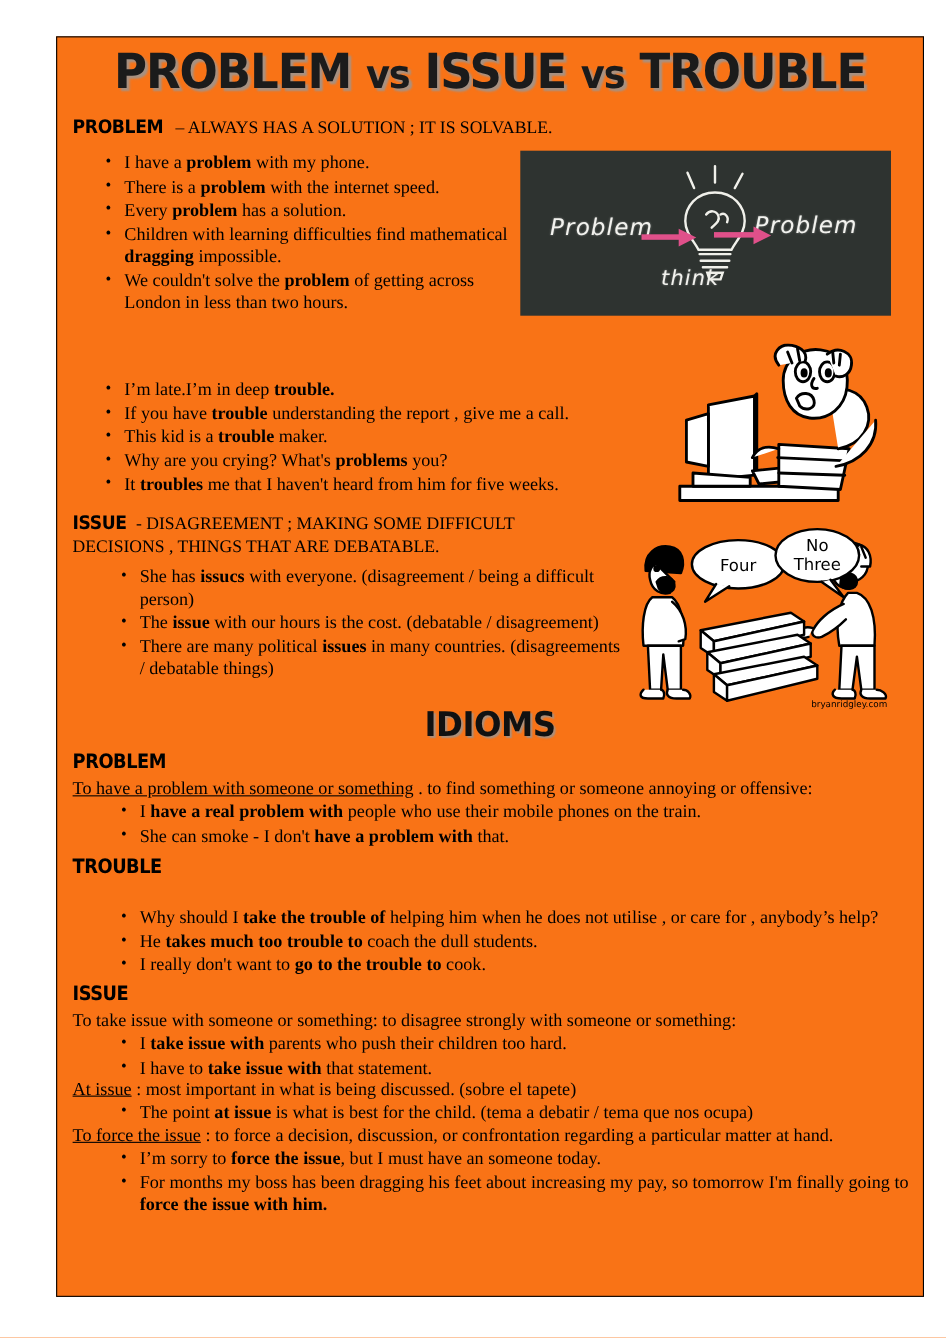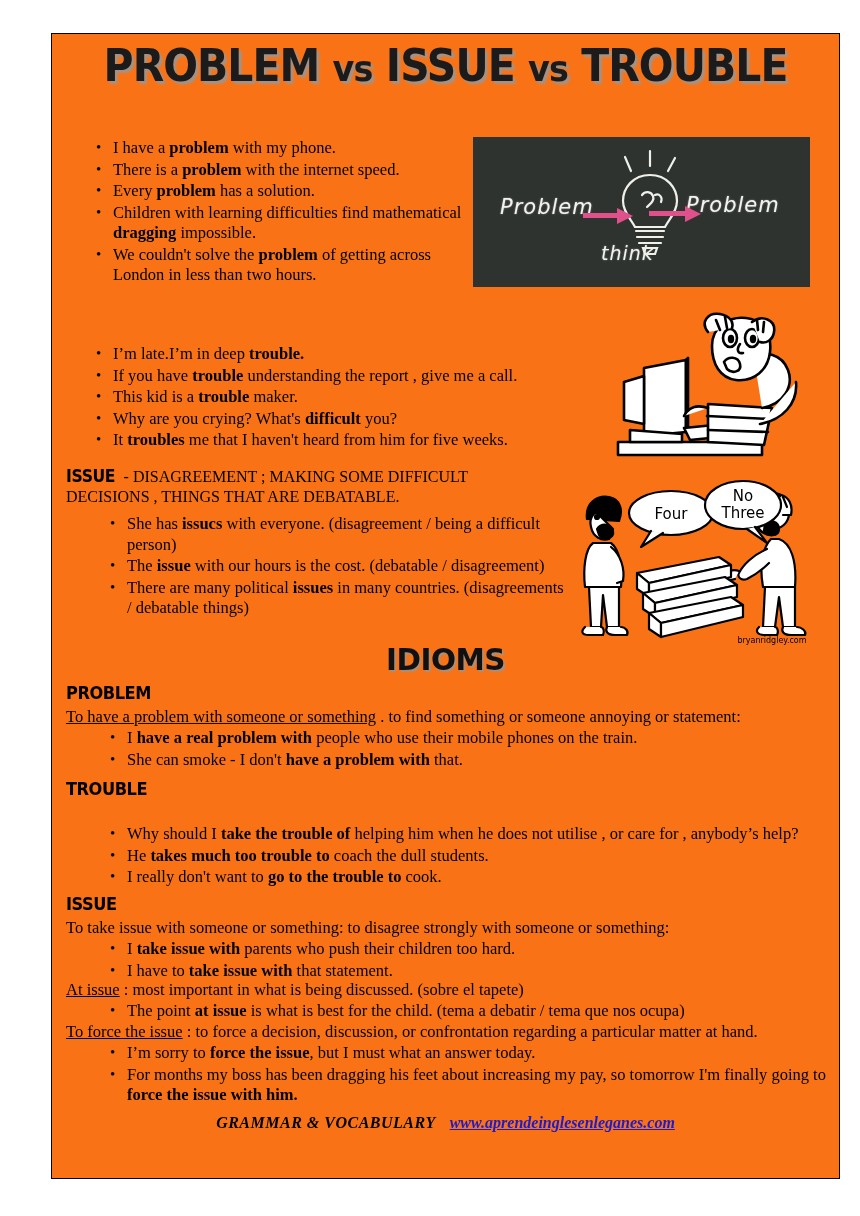--- a/index.html
+++ b/index.html
@@ -158,20 +158,24 @@
  <div class="inner">
 
   <div class="main-title">
     <span>PROBLEM</span>
     <span class="vs">vs</span>
     <span>ISSUE</span>
     <span class="vs">vs</span>
     <span>TROUBLE</span>
   </div>
 
+  <div class="sec-head" style="left:14px;top:72px;width:620px;">
+    <span class="kw">PROBLEM</span>
+    <span class="def">– ALWAYS HAS A SOLUTION ; IT IS SOLVABLE.</span>
+  </div>
 
   <ul class="bl" style="left:44px;top:104px;width:380px;">
     <li><span>I have a </span><b>problem</b><span> with my phone.</span></li>
     <li><span>There is a </span><b>problem</b><span> with the internet speed.</span></li>
     <li><span>Every </span><b>problem</b><span> has a solution.</span></li>
     <li><span>Children with learning difficulties find mathematical </span><b>dragging</b><span> impossible.</span></li>
     <li><span>We couldn't solve the </span><b>problem</b><span> of getting across London in less than two hours.</span></li>
   </ul>
 
   <div class="imgbox blackboard" style="left:421px;top:103px;width:337px;height:150px;">
@@ -202,21 +206,21 @@
          <polygon points="36,3 52,11 36,19" fill="#e0508a"></polygon>
        </g>
      </svg>
   </div>
 
 
   <ul class="bl" style="left:44px;top:310px;width:520px;">
     <li><span>I’m late.I’m in deep </span><b>trouble.</b><span></span></li>
     <li><span>If you have </span><b>trouble</b><span> understanding the report , give me a call.</span></li>
     <li><span>This kid is a </span><b>trouble</b><span> maker.</span></li>
-    <li><span>Why are you crying? What's </span><b>difficult</b><span> you?</span></li>
+    <li><span>Why are you crying? What's </span><b>problems</b><span> you?</span></li>
     <li><span> It </span><b>troubles</b><span> me that I haven't heard from him for five weeks.</span></li>
   </ul>
 
   <div class="imgbox" style="left:560px;top:278px;width:215px;height:150px;">
     <svg width="215" height="150" viewBox="0 0 215 150">
       <g fill="#ffffff" stroke="#000" stroke-width="2.6" stroke-linejoin="round" stroke-linecap="round">
 
         <path d="M6 130 L150 130 L150 143 L6 143 Z"></path>
 
         <path d="M32 56 L74 48 L74 120 L32 124 Z"></path>
@@ -316,21 +320,21 @@
       <text x="205" y="166" font-family="DejaVu Sans, sans-serif" font-size="8" text-anchor="middle" fill="#000">bryanridgley.com</text>
     </svg>
   </div>
 
   <div class="idioms-title" style="top:607px;">IDIOMS</div>
 
   <div class="idiom-head" style="left:14px;top:648px;">
      <span>PROBLEM</span>
   </div>
   <div class="idiom-def" style="left:14px;top:673px;">
-     <span class="u">To have a problem with someone or something</span><span> . to find something or someone annoying or statement:</span>
+     <span class="u">To have a problem with someone or something</span><span> . to find something or someone annoying or offensive:</span>
   </div>
   <ul class="bl" style="left:58px;top:694px;width:700px;">
     <li><span>I </span><b>have a real problem with</b><span> people who use their mobile phones on the train.</span></li>
     <li><span>She can smoke - I don't </span><b>have a problem with</b><span> that.</span></li>
   </ul>
 
   <div class="idiom-head" style="left:14px;top:744px;">
      <span>TROUBLE</span>
   </div>
   <ul class="bl" style="left:58px;top:790px;width:730px;">
@@ -354,22 +358,19 @@
      <span class="u">At issue</span><span> : most important in what is being discussed.  (sobre el tapete)</span>
   </div>
   <ul class="bl" style="left:58px;top:967px;width:700px;">
     <li><span>The point </span><b>at issue</b><span> is what is best for the child.  (tema  a debatir / tema que nos ocupa)</span></li>
   </ul>
 
   <div class="idiom-def" style="left:14px;top:988px;">
      <span class="u">To force the issue</span><span> : to force a decision, discussion, or confrontation regarding a particular matter at hand.</span>
   </div>
   <ul class="bl" style="left:58px;top:1009px;width:720px;">
-    <li><span>I’m sorry to </span><b>force the issue</b><span>, but I must what an answer today.</span></li>
+    <li><span>I’m sorry to </span><b>force the issue</b><span>, but I must have an someone today.</span></li>
     <li><span>For months my boss has been dragging his feet about increasing my pay, so tomorrow I'm finally going to </span><b>force the issue with him.</b><span></span></li>
   </ul>
 
-  <div class="footer" style="top:1080px;">
-    <span class="gv">GRAMMAR &amp; VOCABULARY</span><a class="url" href="#">www.aprendeinglesenleganes.com</a>
-  </div>
 
  </div>
 </div>
 
 </body></html>

